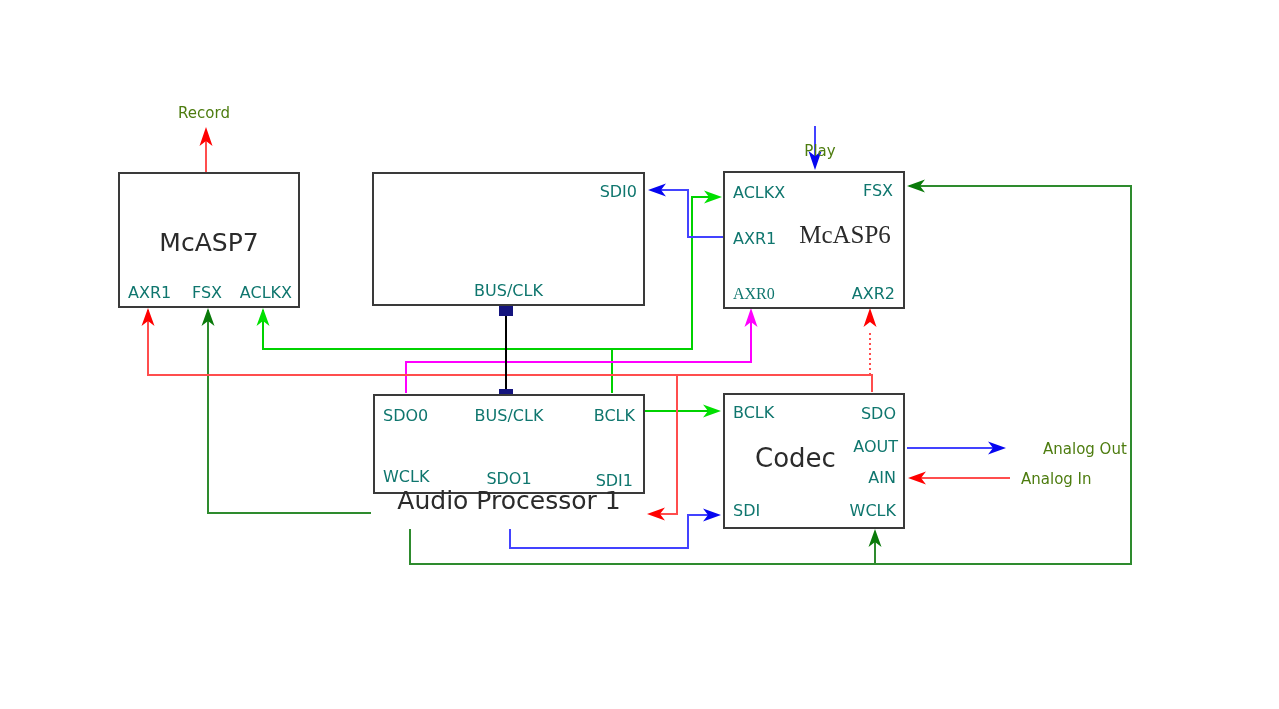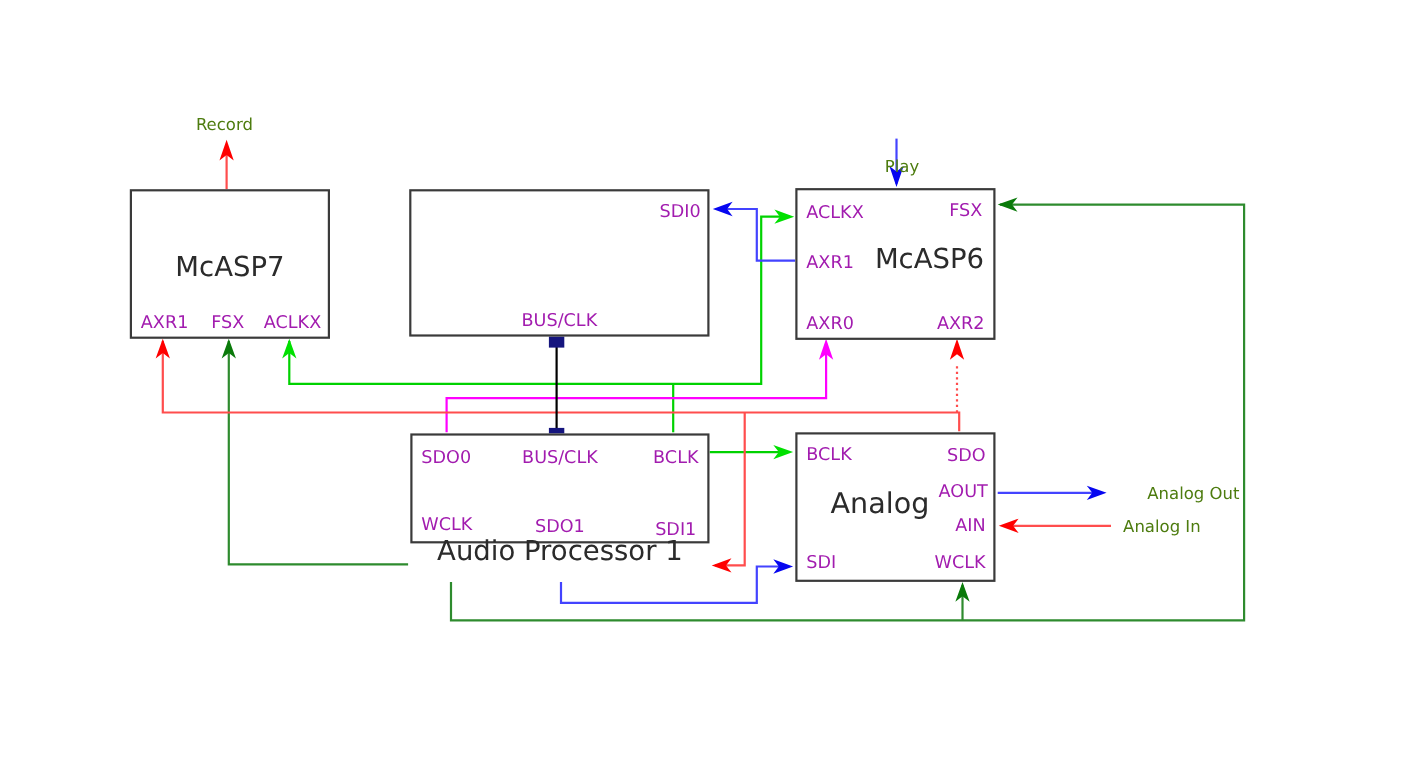--- a/index.html
+++ b/index.html
@@ -1,21 +1,21 @@
 <!DOCTYPE html>
 <html><head>
 <meta charset="utf-8">
 <style>
   html,body{margin:0;padding:0;background:#fff;}
   .canvas{position:relative;width:1279px;height:709px;background:#fff;overflow:hidden;
           font-family:"DejaVu Sans","Liberation Sans",sans-serif;color:#1f1f1f;}
   svg.wires{position:absolute;left:0;top:0;width:1279px;height:709px;}
   .block{position:absolute;background:#fff;border:2px solid #3a3a3a;box-sizing:border-box;}
   .block .title{position:absolute;left:0;right:0;text-align:center;font-size:25px;color:#2b2b2b;}
-  .pin{position:absolute;font-size:16px;color:#a21caf;white-space:nowrap;}
+  .pin{position:absolute;font-size:16px;color:#0f766e;white-space:nowrap;}
   .ext-label{position:absolute;font-size:15px;color:#4d7c0f;white-space:nowrap;}
   .center-x{transform:translateX(-50%);}
 </style>
 </head>
 <body>
 
 <div class="canvas">
 
   <svg class="wires" viewBox="0 0 1279 709">
 
@@ -77,40 +77,40 @@
 
   <div class="block" style="left:372px;top:172px;width:273px;height:134px;">
     <span class="pin" style="right:6px;top:8px;">SDI0</span>
     <span class="pin" style="left:0;right:0;bottom:4px;text-align:center;">BUS/CLK</span>
   </div>
 
   <div class="block" style="left:723px;top:171px;width:182px;height:138px;">
     <span class="pin" style="left:8px;top:10px;">ACLKX</span>
     <span class="pin" style="right:10px;top:8px;">FSX</span>
     <span class="pin" style="left:8px;top:56px;">AXR1</span>
-    <div class="title" style="left:62px;right:0;top:48px;text-align:center;">McASP6</div>
-    <span class="pin" style="left:8px;bottom:4px;">AXR0</span>
+    <div class="title" style="left:62px;right:0;top:48px;text-align:center;font-family:Liberation Serif, serif;">McASP6</div>
+    <span class="pin" style="left:8px;bottom:4px;font-family:Liberation Serif, serif;">AXR0</span>
     <span class="pin" style="right:8px;bottom:4px;">AXR2</span>
   </div>
 
   <div class="block" style="left:373px;top:394px;width:272px;height:100px;">
     <span class="pin" style="left:8px;top:10px;">SDO0</span>
     <span class="pin" style="left:0;right:0;top:10px;text-align:center;">BUS/CLK</span>
     <span class="pin" style="right:8px;top:10px;">BCLK</span>
     <div class="title" style="top:50px;margin-top:40px;">Audio Processor 1</div>
     <span class="pin" style="left:8px;bottom:6px;">WCLK</span>
     <span class="pin" style="left:0;right:0;bottom:4px;text-align:center;">SDO1</span>
     <span class="pin" style="right:10px;bottom:2px;">SDI1</span>
   </div>
 
   <div class="block" style="left:723px;top:393px;width:182px;height:136px;">
     <span class="pin" style="left:8px;top:8px;">BCLK</span>
     <span class="pin" style="right:7px;top:9px;">SDO</span>
     <span class="pin" style="right:5px;top:42px;">AOUT</span>
-    <div class="title" style="left:30px;right:auto;top:48px;text-align:left;font-size:26px;">Analog</div>
+    <div class="title" style="left:30px;right:auto;top:48px;text-align:left;font-size:26px;">Codec</div>
     <span class="pin" style="right:7px;top:73px;">AIN</span>
     <span class="pin" style="left:8px;bottom:7px;">SDI</span>
     <span class="pin" style="right:7px;bottom:7px;">WCLK</span>
   </div>
 
   <span class="ext-label center-x" style="left:204px;top:104px;">Record</span>
   <span class="ext-label center-x" style="left:820px;top:102px;margin-top:40px;">Play</span>
   <span class="ext-label" style="left:1043px;top:440px;">Analog Out</span>
   <span class="ext-label" style="left:1021px;top:470px;">Analog In</span>
 

